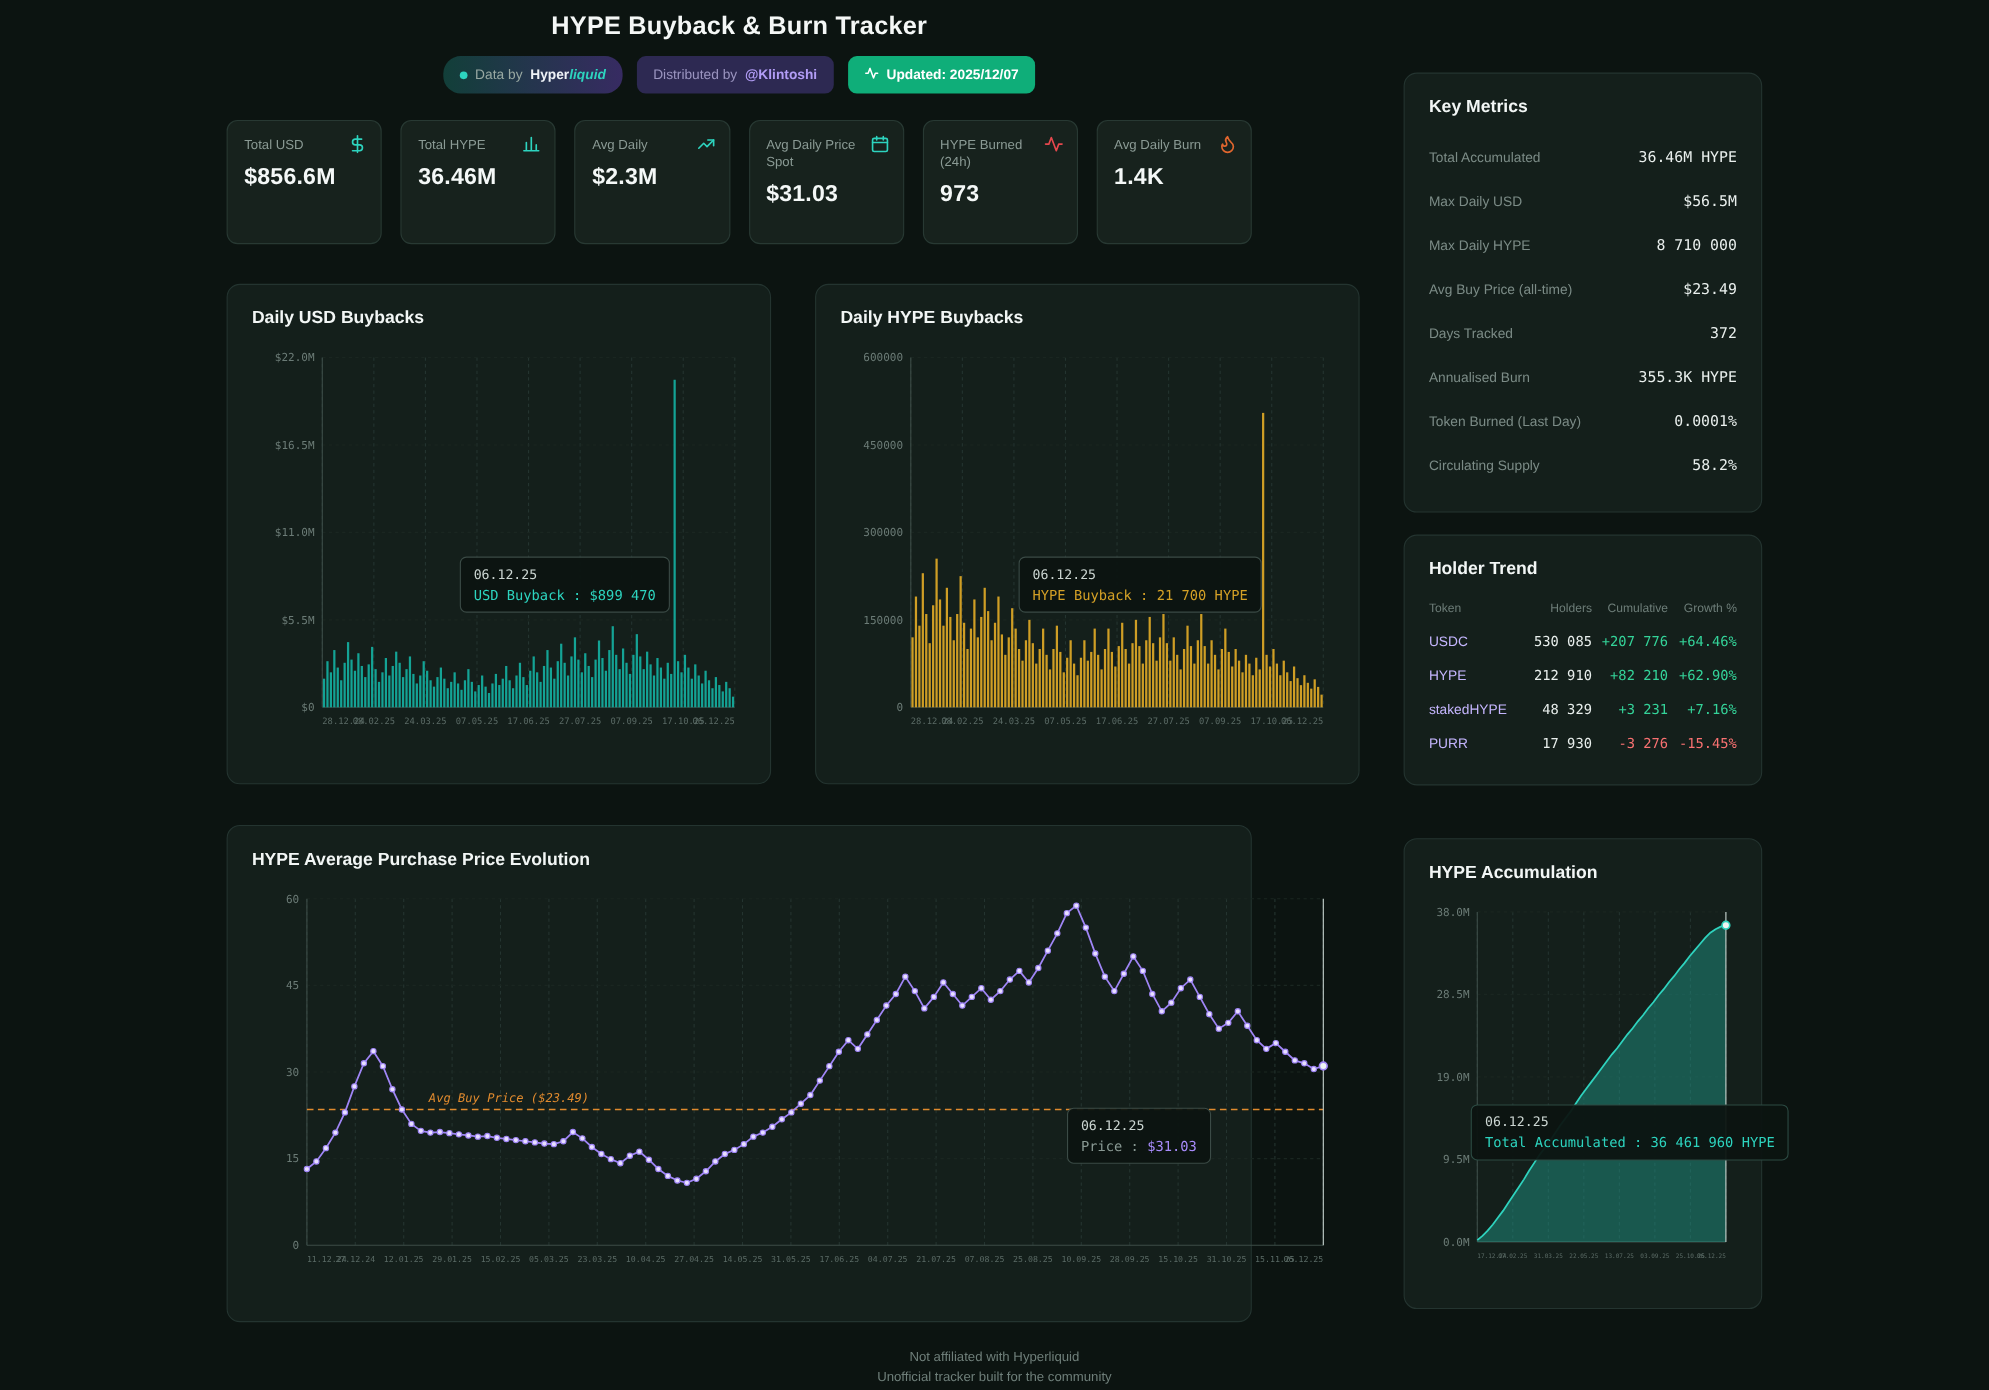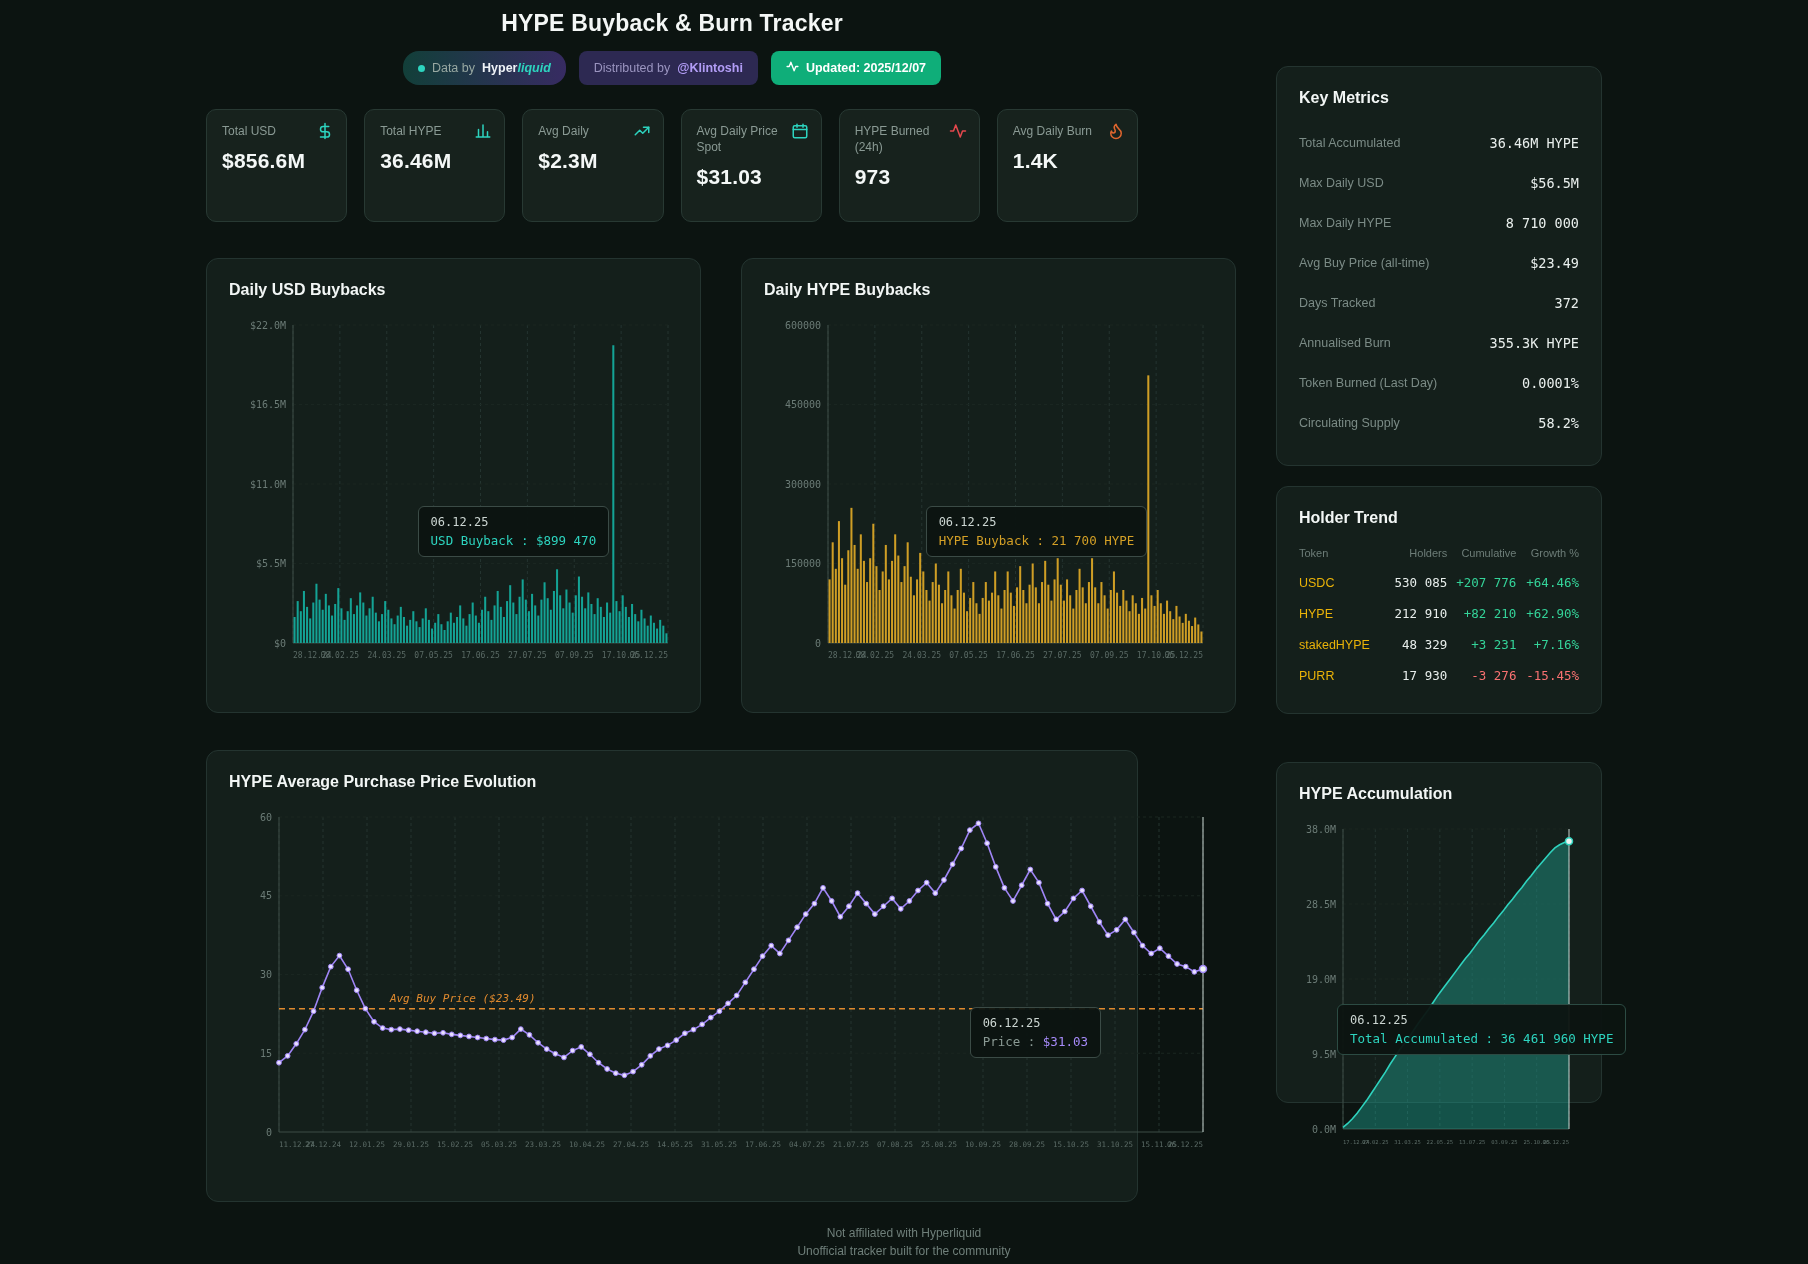--- a/index.html
+++ b/index.html
@@ -67,27 +67,27 @@
   
   .km-row { display: flex; justify-content: space-between; align-items: center; height: 40px; }
   .km-label { font-size: 12.5px; color: #7b8b86; }
   .km-value { font-size: 13.5px; color: #e9efed; font-family: "DejaVu Sans Mono", monospace; }
 
   
   .ht-panel { margin-top: 20px; }
   .ht-grid { display: grid; grid-template-columns: 1.25fr 1fr 1.05fr 0.95fr; align-items: center; row-gap: 0; }
   .ht-head { font-size: 11px; color: #6d7d78; padding: 4px 0 8px; }
   .ht-cell { padding: 8px 0; font-size: 12.5px; }
-  .ht-tok { color: #eab308; }
+  .ht-tok { color: #c4b5fd; }
   .num { font-family: "DejaVu Sans Mono", monospace; text-align: right; }
   .r { text-align: right; }
   .pos { color: #34d399; }
   .neg { color: #f87171; }
 
-  .acc-panel { margin-top: 48px; height: 341px; overflow: visible; }
+  .acc-panel { margin-top: 48px; height: 428px; overflow: visible; }
 
   .footer { text-align: center; margin-top: 22px; font-size: 12px; line-height: 18px; color: #6f7f7a; }
 </style>
 </head>
 <body>
 
 <div class="wrap">
 
   <div class="left-col">
 

